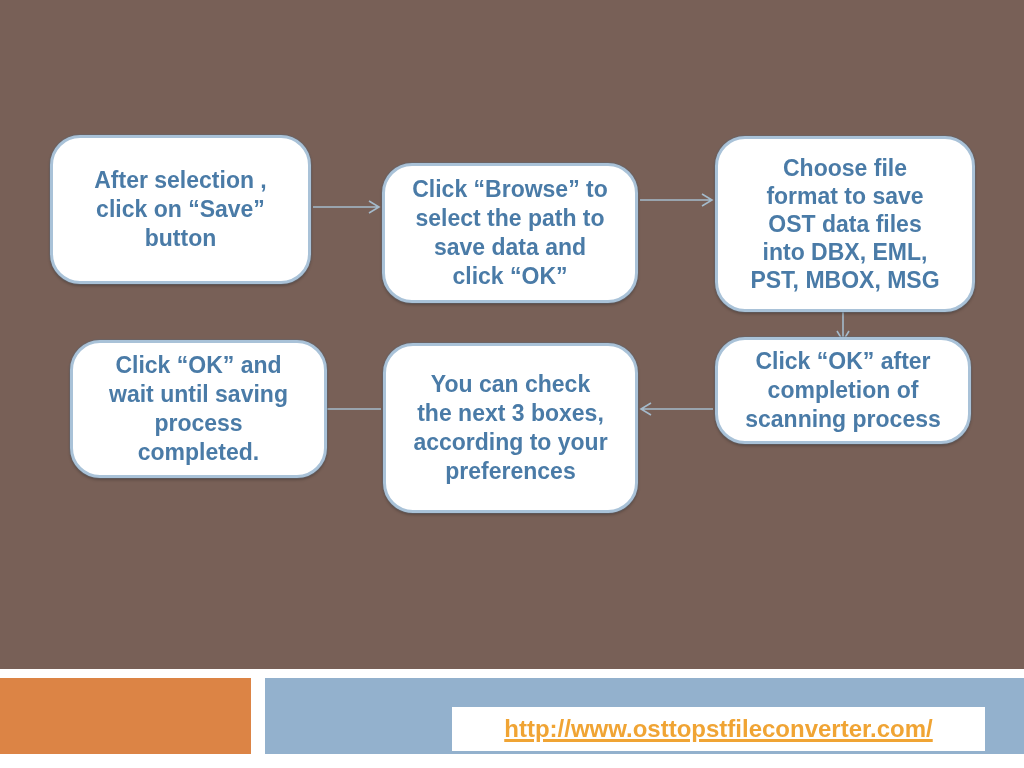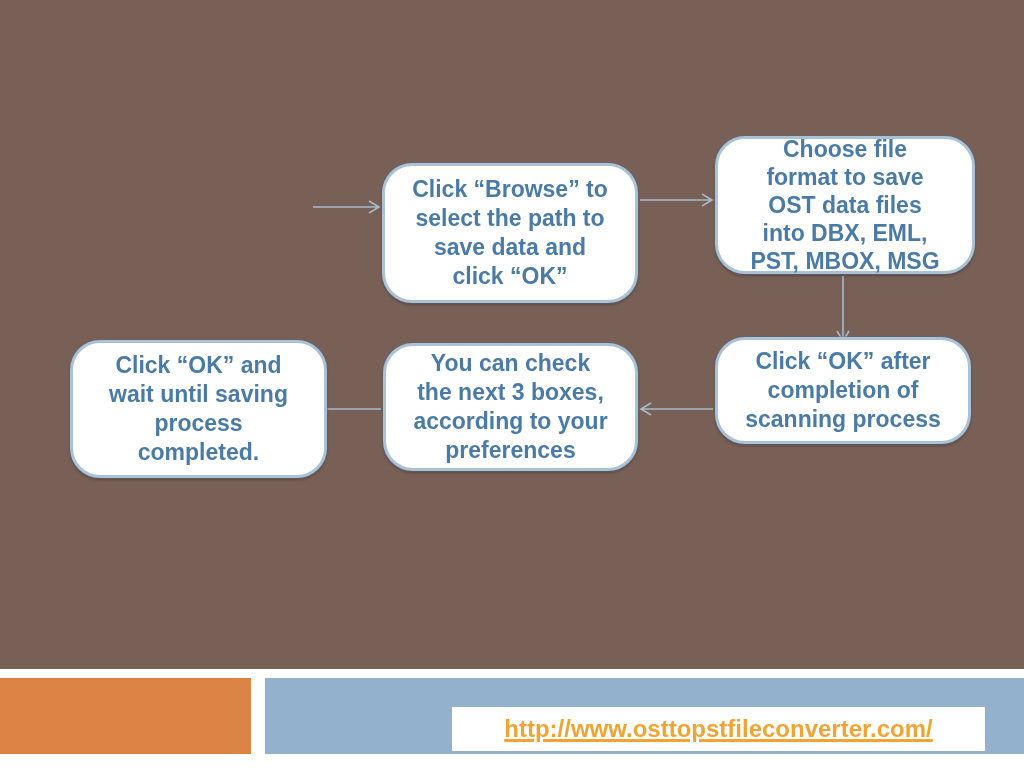--- a/index.html
+++ b/index.html
@@ -22,24 +22,24 @@
   }
   .flow-box span{
     white-space:pre-line;
     font-weight:bold;
     color:#4a7ba7;
     font-size:23px;
     line-height:29px;
   }
   .box1{left:50px;top:135px;width:261px;height:149px;}
   .box2{left:382px;top:139px;width:256px;height:140px;margin-top:24px;}
-  .box3{left:715px;top:136px;width:260px;height:138px;overflow:visible;}
+  .box3{left:715px;top:136px;width:260px;height:176px;overflow:visible;}
   .box3 span{line-height:28px;}
   .box4{left:715px;top:337px;width:256px;height:107px;text-align:center;}
-  .box5{left:383px;top:343px;width:255px;height:128px;}
+  .box5{left:383px;top:343px;width:255px;height:170px;}
   .box6{left:52px;top:340px;width:257px;height:138px;margin-left:18px;}
 
   .footer{
     position:absolute;left:0;top:669px;width:1024px;height:99px;
     background:#ffffff;
   }
   .orange-block{
     position:absolute;left:0;top:9px;width:251px;height:76px;
     background:#dc8445;
   }
@@ -77,20 +77,25 @@
       <path d="M843 276 L843 339 M837 331 L843 341 L849 331"></path>
     </g>
     <g>
       <path d="M713 409 L642 409 M651 403 L641 409 L651 415"></path>
     </g>
     <g>
       <path d="M381 409 L312 409 M321 403 L311 409 L321 415"></path>
     </g>
   </svg>
 
+  <div class="flow-box box1">
+    <span>After selection ,
+click on “Save”
+button</span>
+  </div>
   <div class="flow-box box2">
     <span>Click “Browse” to
 select the path to
 save data and
 click “OK”</span>
   </div>
   <div class="flow-box box3">
     <span>Choose file
 format to save
 OST data files

